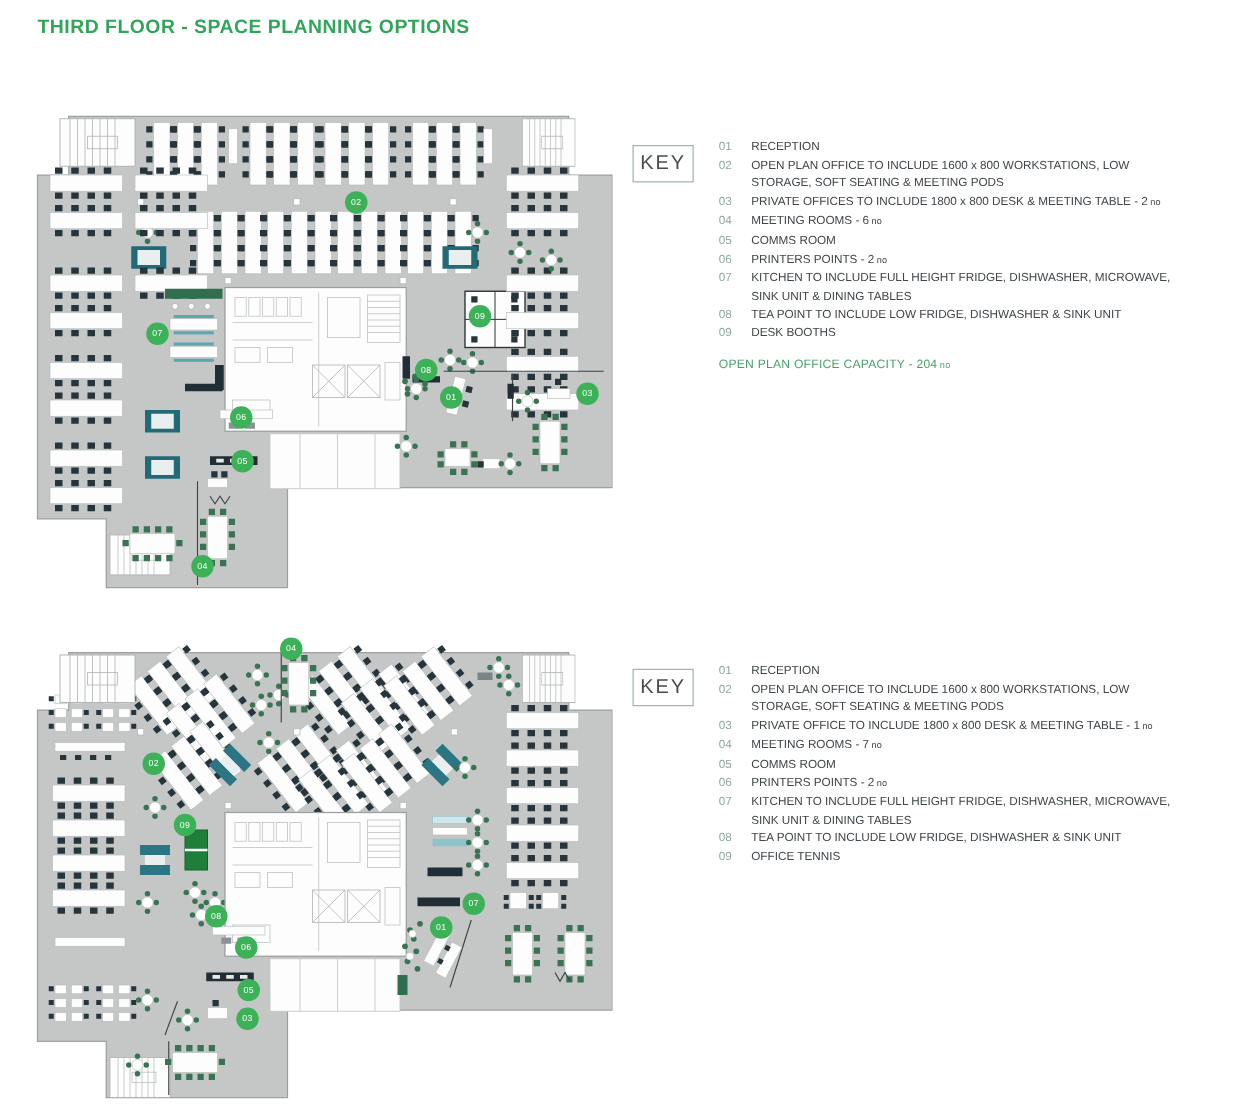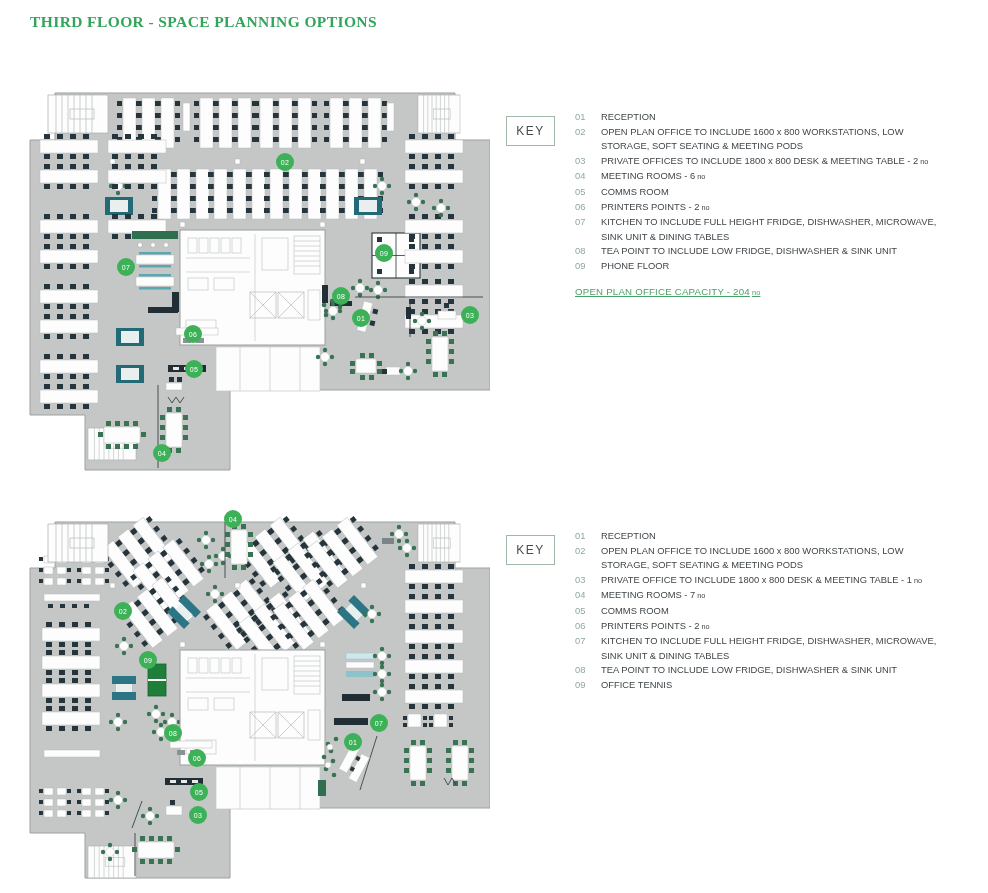--- a/index.html
+++ b/index.html
@@ -1,39 +1,39 @@
 <!DOCTYPE html>
 <html><head>
 <meta charset="utf-8">
 <style>
   html,body{margin:0;padding:0;background:#ffffff;}
   .page{position:relative;width:988px;height:893px;background:#fff;overflow:hidden;
         font-family:"Liberation Sans",sans-serif;}
   .title{position:absolute;left:30px;top:13px;font-size:15.5px;font-weight:bold;
-         color:#33a55b;letter-spacing:.4px;font-family:Liberation Serif, serif;}
+         color:#33a55b;letter-spacing:.4px;}
   .plan{position:absolute;width:470px;height:395px;}
   .plan svg{position:absolute;left:0;top:0;width:100%;height:100%;}
   #plan-0{left:20px;top:85px;}
   #plan-1{left:20px;top:498px;}
   .marker{position:absolute;width:18px;height:18px;border-radius:50%;
           background:#3cb157;color:#fff;font-size:7px;letter-spacing:.4px;
           display:flex;align-items:center;justify-content:center;
           transform:translate(-50%,-50%);z-index:5;}
   .key{position:absolute;left:505px;width:470px;}
   #key-0{top:110px;}
   #key-1{top:529px;}
   .key-box{position:absolute;left:1px;top:6px;width:47px;height:28px;
            border:1.5px solid #9fb8a8;display:flex;align-items:center;justify-content:center;
-           font-size:12px;color:#474c4f;letter-spacing:1.5px;}
+           font-size:16px;color:#474c4f;letter-spacing:1.5px;}
   .key-list{margin:0 0 0 70px;padding:0;}
   .key-row{display:flex;font-size:9.4px;line-height:14.6px;color:#3f4549;}
   .key-row .num{width:26px;flex-shrink:0;color:#8fa99b;}
   .key-row .txt{width:390px;}
   .suffix{font-size:7.3px;margin-left:2px;}
-  .capacity{margin:12px 0 0 70px;font-size:9.7px;color:#4aa167;letter-spacing:.2px;text-decoration:underline;}
+  .capacity{margin:12px 0 0 70px;font-size:9.7px;color:#4aa167;letter-spacing:.2px;}
   
   .floor{fill:#c5c7c6;stroke:#9ba19e;stroke-width:1;}
   .desk{fill:#fdfdfd;stroke:#b6bab8;stroke-width:.5;}
   .ch{fill:#26343c;}
   .gch{fill:#3a7254;}
   .wfill{fill:#fdfdfd;stroke:#a8aeab;stroke-width:.7;}
   .lt{stroke:#c3c8c6;fill:none;stroke-width:.7;}
   .ltd{stroke:#b5bab8;fill:none;stroke-width:.7;}
   .dk{fill:#212e35;}
   .wall{stroke:#3a4246;stroke-width:.9;fill:none;}
@@ -512,21 +512,21 @@
         <div class="key-row">
           <span class="num">07</span>
           <span class="txt">KITCHEN TO INCLUDE FULL HEIGHT FRIDGE, DISHWASHER, MICROWAVE,<br>SINK UNIT &amp; DINING TABLES</span>
         </div>
         <div class="key-row">
           <span class="num">08</span>
           <span class="txt">TEA POINT TO INCLUDE LOW FRIDGE, DISHWASHER &amp; SINK UNIT</span>
         </div>
         <div class="key-row">
           <span class="num">09</span>
-          <span class="txt">PHONE FLOOR</span>
+          <span class="txt">DESK BOOTHS</span>
         </div>
       </div>
     <div class="capacity" id="cap-0">OPEN PLAN OFFICE CAPACITY - 204<span class="suffix">no</span></div>
   </div>
   <div class="key" id="key-1">
     <div class="key-box">KEY</div>
     <div class="key-list" id="key-list-1">
         <div class="key-row">
           <span class="num">01</span>
           <span class="txt">RECEPTION</span>

